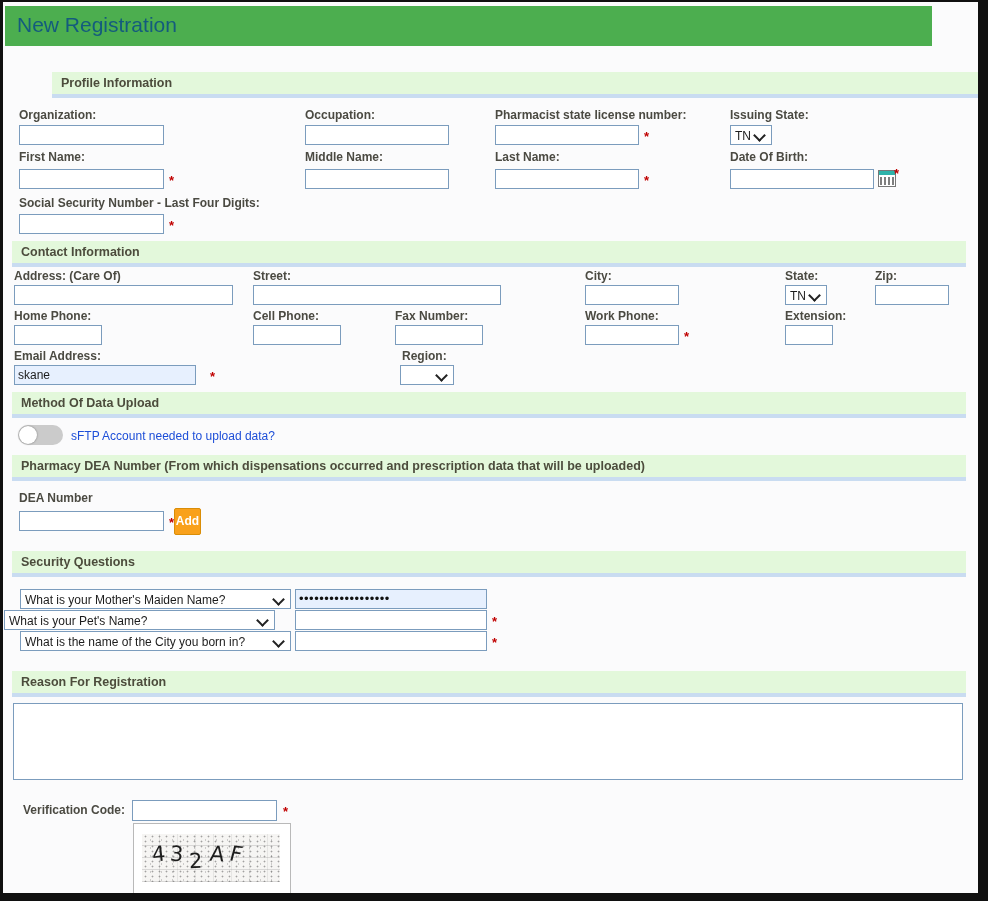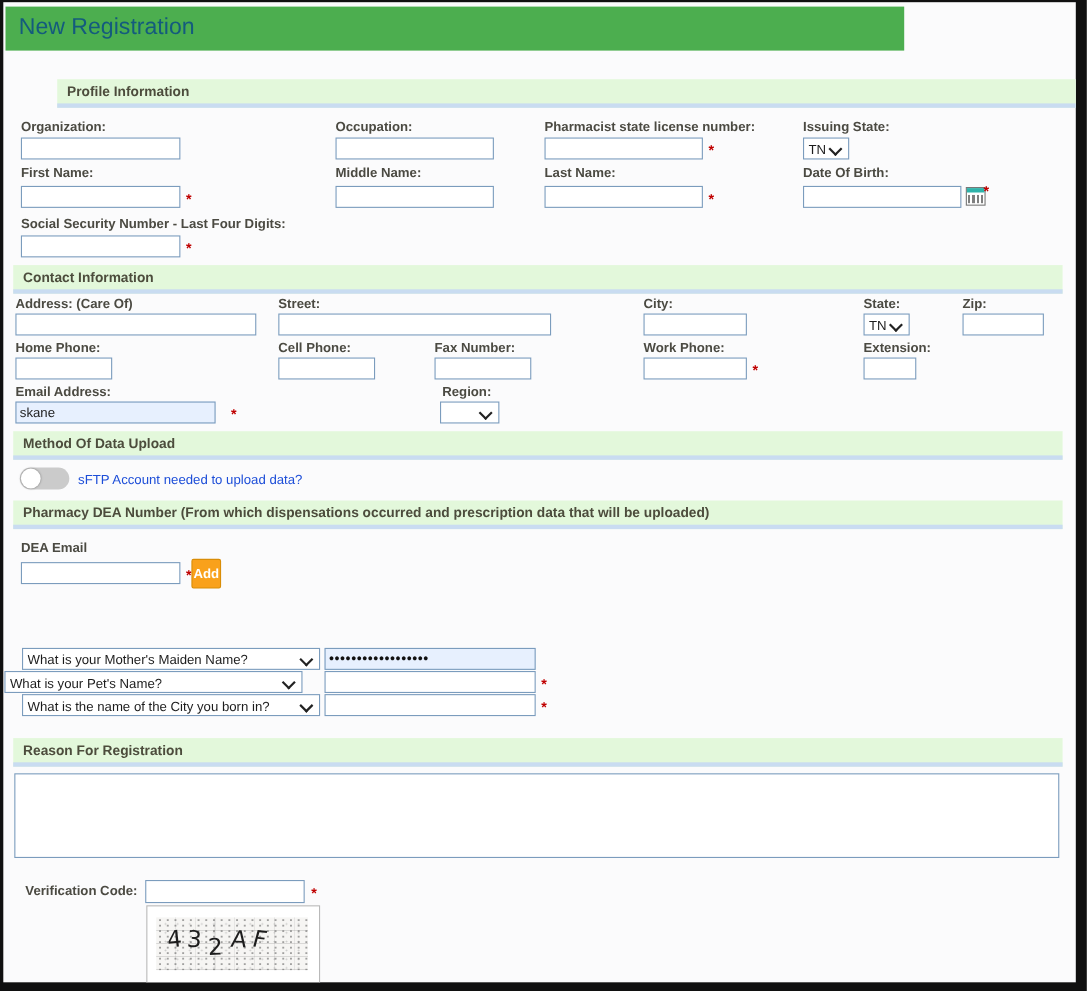--- a/index.html
+++ b/index.html
@@ -5,21 +5,21 @@
   html,body{margin:0;padding:0;}
   body{
     width:988px;height:901px;position:relative;background:#101010;
     font-family:"Liberation Sans","DejaVu Sans",sans-serif;
   }
   .page{
     position:absolute;top:2px;left:3px;right:10px;bottom:8px;
     background:#fbfbfc;overflow:hidden;
   }
   .titlebar{
-    position:absolute;left:2px;top:4px;width:817px;height:40px;
+    position:absolute;left:2px;top:4px;width:927px;height:40px;
     background:#4cae4f;
     text-decoration:underline;
   }
   .titlebar .t{
     position:absolute;left:12px;top:7px;font-size:21px;color:#145b7d;font-weight:400;
   }
   .sec{
     position:absolute;left:9px;width:954px;height:22px;
     background:#e3f8db;border-bottom:4px solid #c9dcf1;
     box-sizing:content-box;
@@ -198,25 +198,28 @@
     <div class="st">Method Of Data Upload</div>
   </div>
   <div class="toggle" style="left:15px;top:423px;">
     <div class="knob"></div>
   </div>
   <div class="toggle-lbl" style="left:68px;top:427px;">sFTP Account needed to upload data?</div>
 
   <div class="sec" style="top:453px;">
     <div class="st">Pharmacy DEA Number (From which dispensations occurred and prescription data that will be uploaded)</div>
   </div>
-  <div class="lbl" style="left:16px;top:489px;">DEA Email</div>
+  <div class="lbl" style="left:16px;top:489px;">DEA Number</div>
   <input class="tb" style="left: 16px; top: 509px; width: 145px;">
   <span class="req" style="left:166px;top:514px;">*</span>
   <div class="addbtn" style="left:171px;top:506px;">Add</div>
 
+  <div class="sec" style="top:549px;">
+    <div class="st">Security Questions</div>
+  </div>
 
   <div class="sel" style="left:17px;top:587px;width:271px;">
     <span class="val">What is your Mother's Maiden Name?</span>
     <span class="chev"></span>
   </div>
   <div class="tb filled masked" style="left:292px;top:587px;width:192px;">••••••••••••••••••</div>
 
   <div class="sel" style="left:1px;top:608px;width:271px;">
     <span class="val">What is your Pet's Name?</span>
     <span class="chev"></span>

